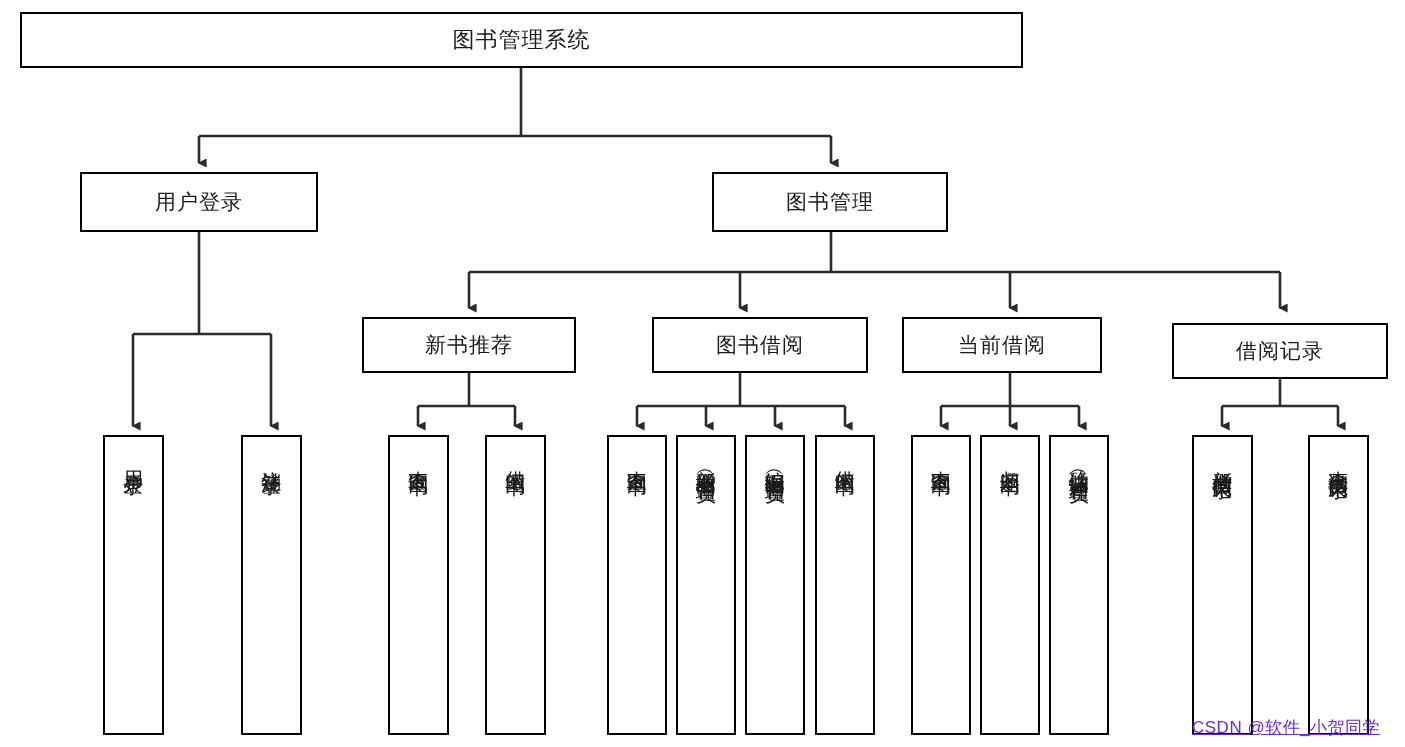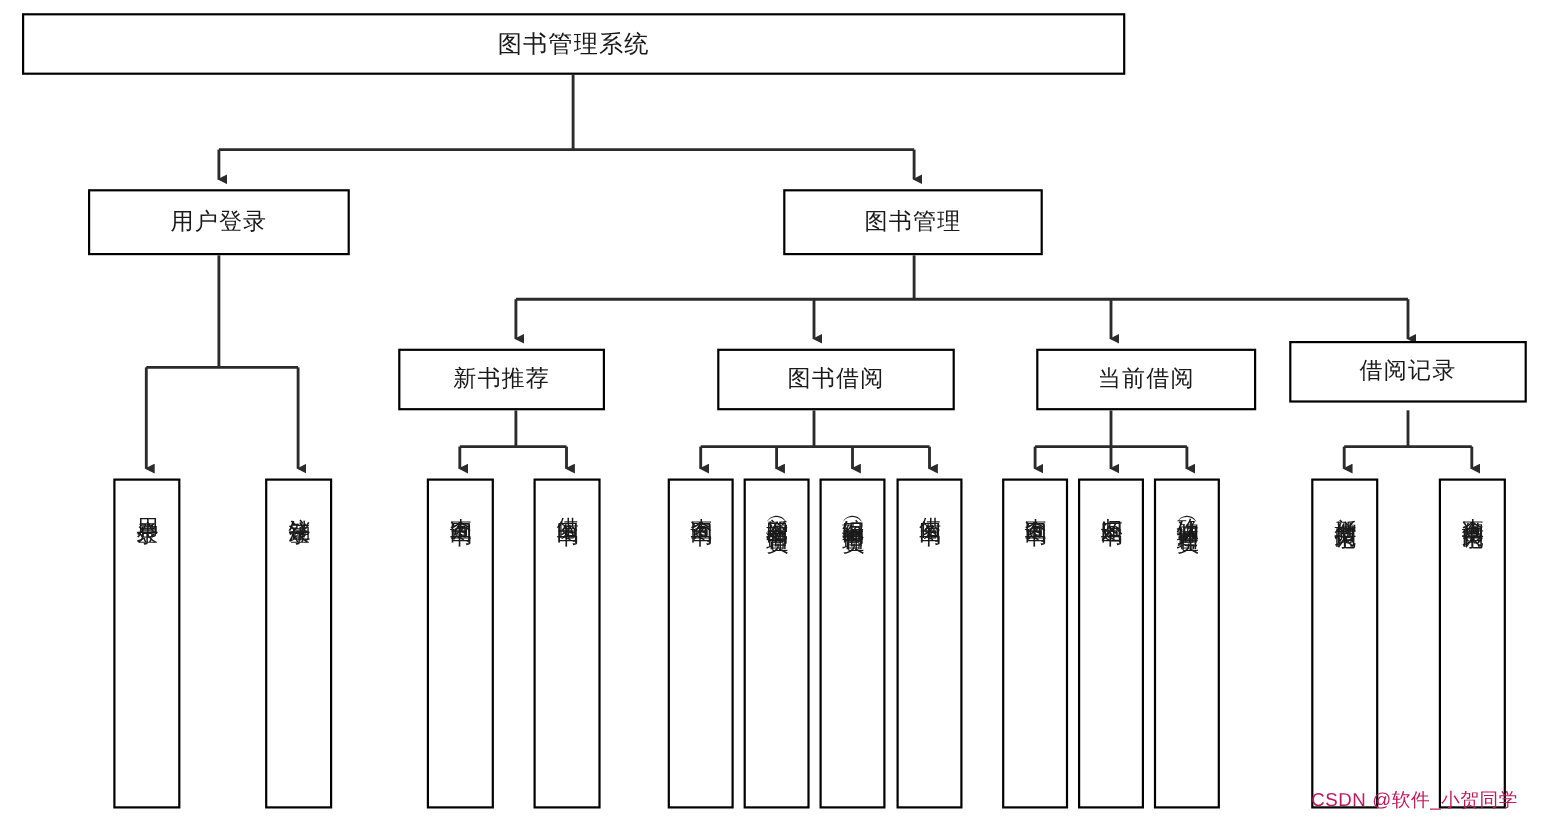--- a/index.html
+++ b/index.html
@@ -53,24 +53,25 @@
     writing-mode: vertical-rl;
     text-orientation: upright;
     line-height: 1.12;
     letter-spacing: 2px;
     white-space: nowrap;
     display: block;
   }
   .watermark {
     position: absolute;
     font-size: 17px;
-    color: #be185d;
+    color: #6d28d9;
     letter-spacing: 0.5px;
     white-space: nowrap;
     user-select: none;
+    text-decoration: underline;
   }
 </style>
 </head>
 <body>
 
 <div id="diagram-root">
 
   <svg id="edge-layer" viewBox="0 0 1405 747" width="1405" height="747" xmlns="http://www.w3.org/2000/svg">
     <defs>
       <marker id="arrowhead" markerWidth="9" markerHeight="9" refX="4.5" refY="7.6" orient="auto" markerUnits="userSpaceOnUse">
@@ -126,33 +127,33 @@
   </div>
 
   <div class="node horiz" style="left:80px; top:172px; width:238px; height:60px;">
     <span>用户登录</span>
   </div>
 
   <div class="node horiz" style="left:712px; top:172px; width:236px; height:60px;">
     <span>图书管理</span>
   </div>
 
-  <div class="node horiz" style="left:362px; top:317px; width:188px; height:56px;">
+  <div class="node horiz" style="left:362px; top:317px; width:214px; height:56px;">
     <span>新书推荐</span>
   </div>
 
   <div class="node horiz" style="left:632px; top:317px; width:216px; height:56px;margin-left:20px;">
     <span>图书借阅</span>
   </div>
 
-  <div class="node horiz" style="left:902px; top:317px; width:200px; height:56px;margin-left:40px;">
+  <div class="node horiz" style="left:902px; top:317px; width:200px; height:56px;">
     <span>当前借阅</span>
   </div>
 
-  <div class="node horiz" style="left:1172px; top:310px; width:216px; height:56px;align-items:center;">
+  <div class="node horiz" style="left:1172px; top:323px; width:216px; height:56px;align-items:center;">
     <span>借阅记录</span>
   </div>
 
   <div class="node leaf" style="left:103px; top:435px; width:61px; height:300px;">
     <span class="vtext">用户登录</span>
   </div>
   <div class="node leaf" style="left:241px; top:435px; width:61px; height:300px;">
     <span class="vtext">注销登录</span>
   </div>
 

